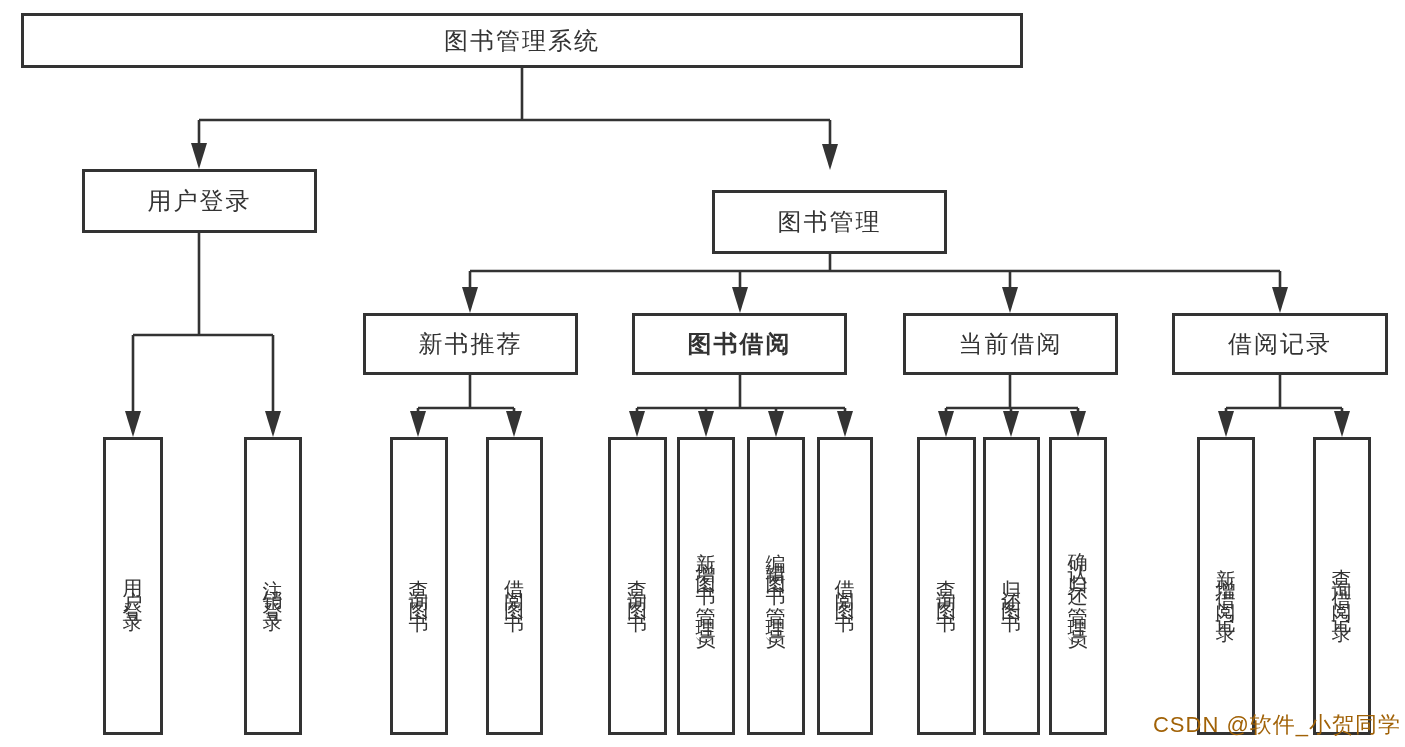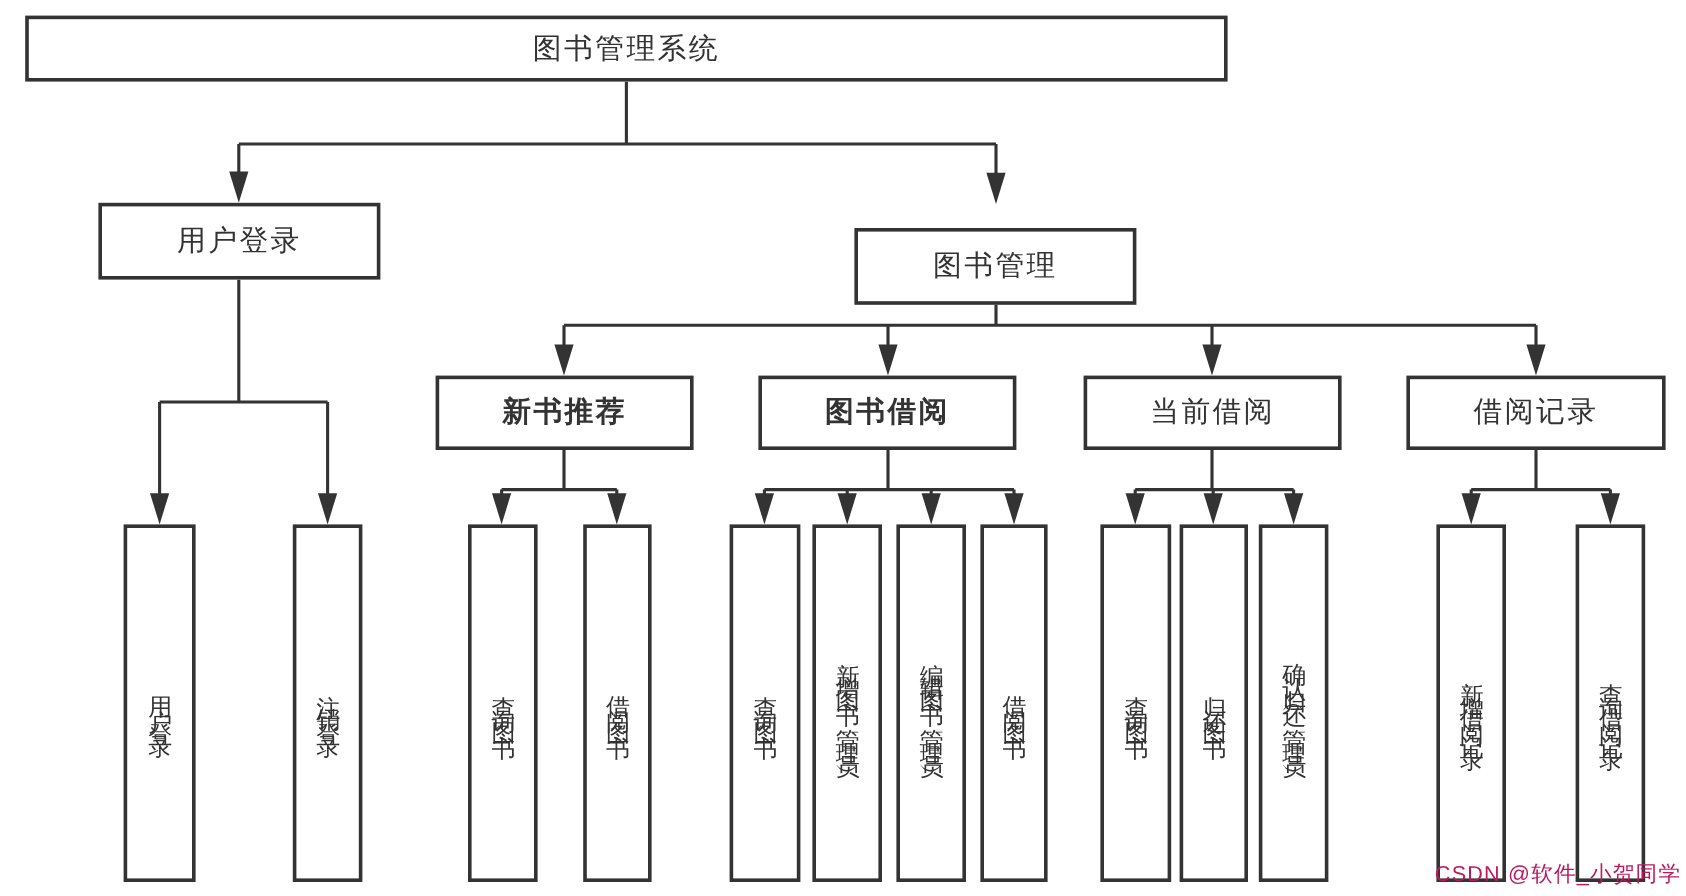--- a/index.html
+++ b/index.html
@@ -38,21 +38,21 @@
     background: #ffffff;
     display: flex;
     align-items: center;
     justify-content: center;
     color: #333333;
   }
   .hbox { font-size: 24px; letter-spacing: 2px; line-height: 1; }
   .root  { left: 21px;   top: 13px;  width: 1002px; height: 55px; }
   .b-userlogin { left: 82px;  top: 169px; width: 235px; height: 64px; }
   .b-bookmgmt  { left: 712px; top: 170px; width: 235px; height: 64px; margin-top: 20px; }
-  .g-newbook { left: 363px;  top: 313px; width: 215px; height: 62px; font-weight: bold; }
+  .g-newbook { left: 363px;  top: 313px; width: 215px; height: 62px; }
   .g-borrow  { left: 632px;  top: 313px; width: 215px; height: 62px; font-weight: bold; }
   .g-current { left: 903px;  top: 313px; width: 215px; height: 62px; }
   .g-records { left: 1172px; top: 313px; width: 216px; height: 62px; }
   .leaf {
     top: 437px;
     height: 298px;
     border-width: 3px;
   }
   .leaf .vtxt {
     writing-mode: vertical-rl;
@@ -72,22 +72,22 @@
   .l8  { left: 817px;  width: 56px; }
   .l9  { left: 917px;  width: 59px; }
   .l10 { left: 983px;  width: 57px; }
   .l11 { left: 1049px; width: 58px; }
   .l12 { left: 1197px; width: 58px; }
   .l13 { left: 1313px; width: 58px; }
   .watermark {
     position: absolute;
     right: 4px;
     bottom: 7px;
-    font-size: 18px;
-    color: #be185d;
+    font-size: 22px;
+    color: #a16207;
     letter-spacing: 1px;
     white-space: nowrap;
   }
 </style>
 </head>
 <body>
 
 <div class="canvas">
 
   <svg class="wires" viewBox="0 0 1405 747" xmlns="http://www.w3.org/2000/svg">

